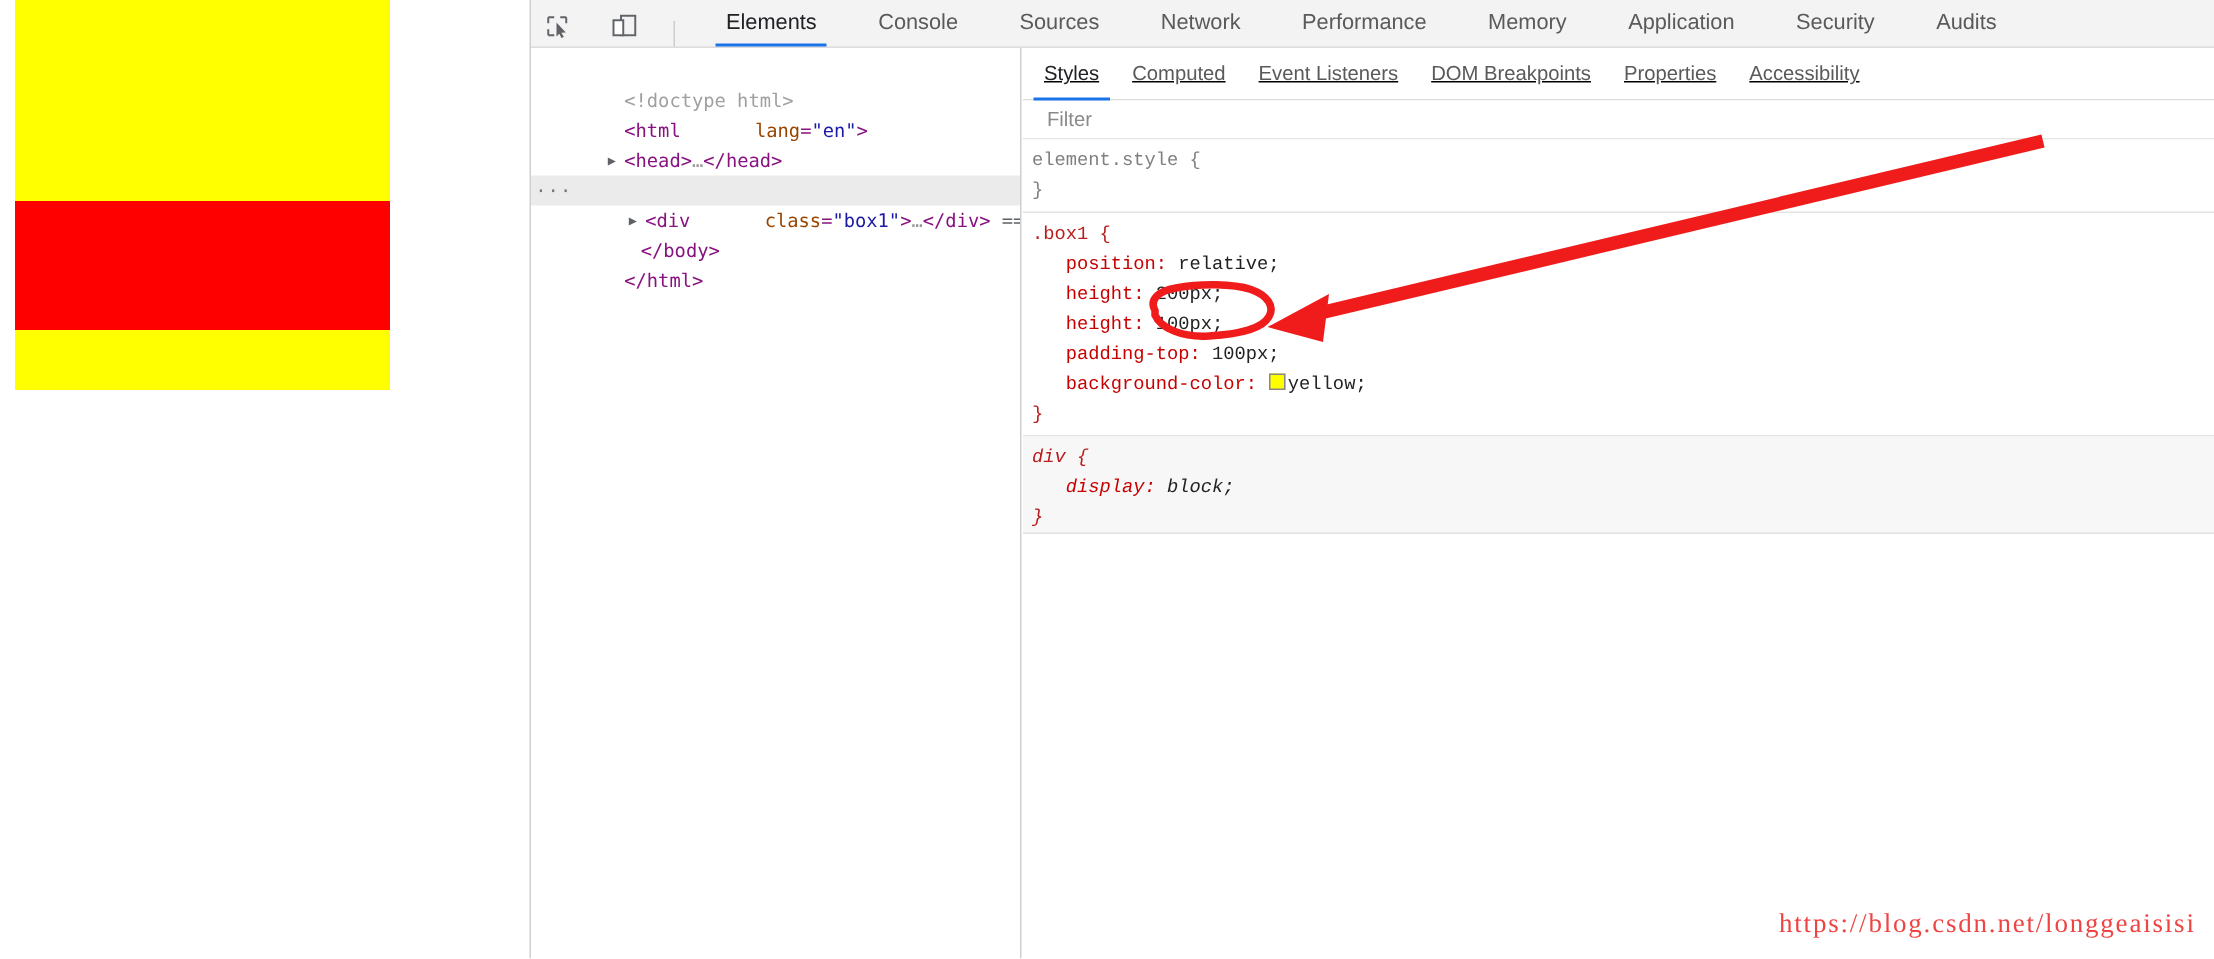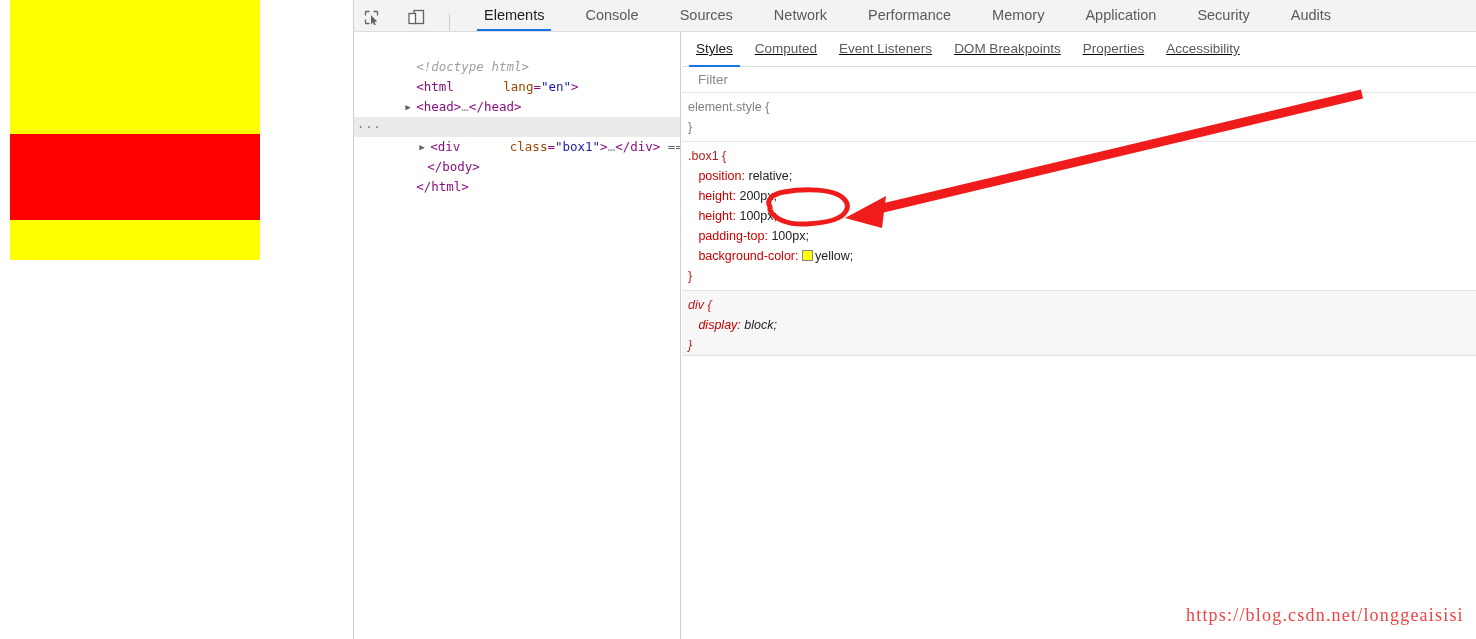--- a/index.html
+++ b/index.html
@@ -114,21 +114,21 @@
     display: inline-block;
     width: 11px;
     color: #5f6368;
     font-size: 9px;
     vertical-align: 1px;
   }
   .punct { color: #881280; }
   .tag   { color: #881280; }
   .attr  { color: #994500; margin-left: 42px; }
   .val   { color: #1a1aa6; }
-  .grey  { color: #a0a0a0; font-style: italic; }
+  .grey  { color: #a0a0a0; }
   .elips { color: #999; }
   .sel0  { color: #5f6368; font-style: italic; }
   .dots-menu {
     position: absolute;
     left: 3px; top: 0;
     width: 16px;
     color: #777;
     letter-spacing: 1px;
     font-size: 12px;
     cursor: pointer;
@@ -182,21 +182,21 @@
     color: #333;
     font-family: "Liberation Sans", sans-serif;
     padding-left: 16px;
     width: 300px;
     background: transparent;
   }
   #filter-input::placeholder { color: #8a8a8a; }
 
   
   .rule-block {
-    font-family: Liberation Sans, sans-serif;
+    font-family: Liberation Mono, monospace;
     font-size: 12.5px;
     padding: 4px 0 4px 6px;
     border-bottom: 1px solid #e4e4e4;
     background: #ffffff;
   }
   .rule-block.ua { background: #f7f7f7; font-style: italic; }
   .css-line { height: 20px; line-height: 20px; white-space: pre; }
   .sel-name { color: #b91c1c; }
   .sel-name.grey-sel { color: #808080; }
   .prop { color: #c80000; }

